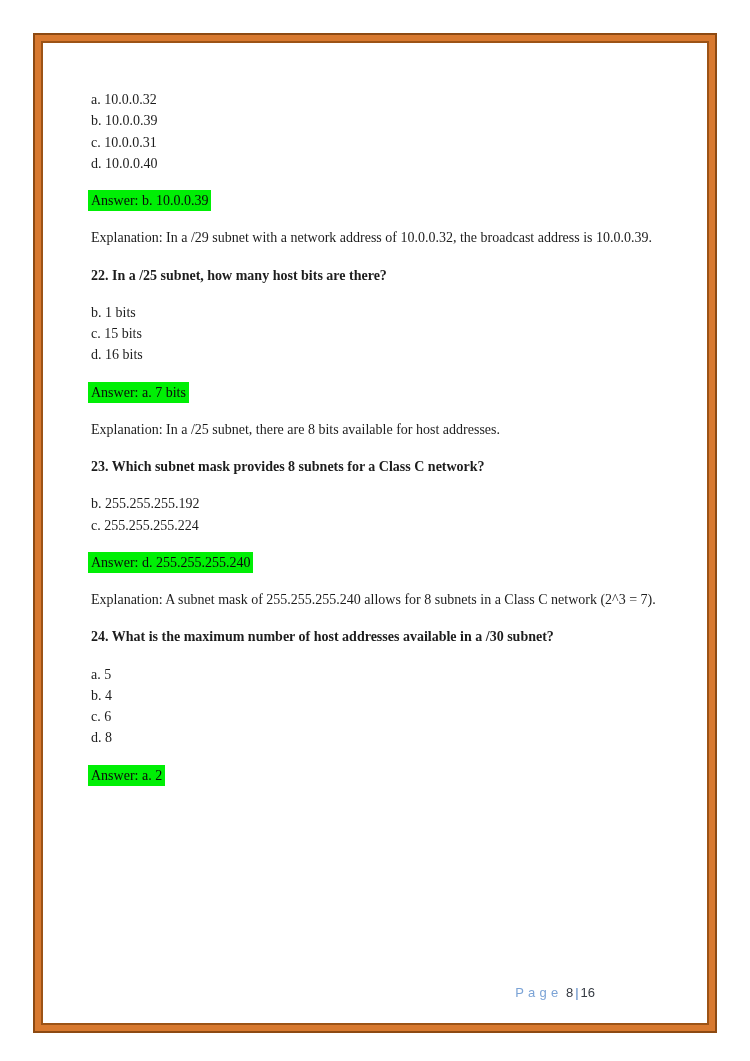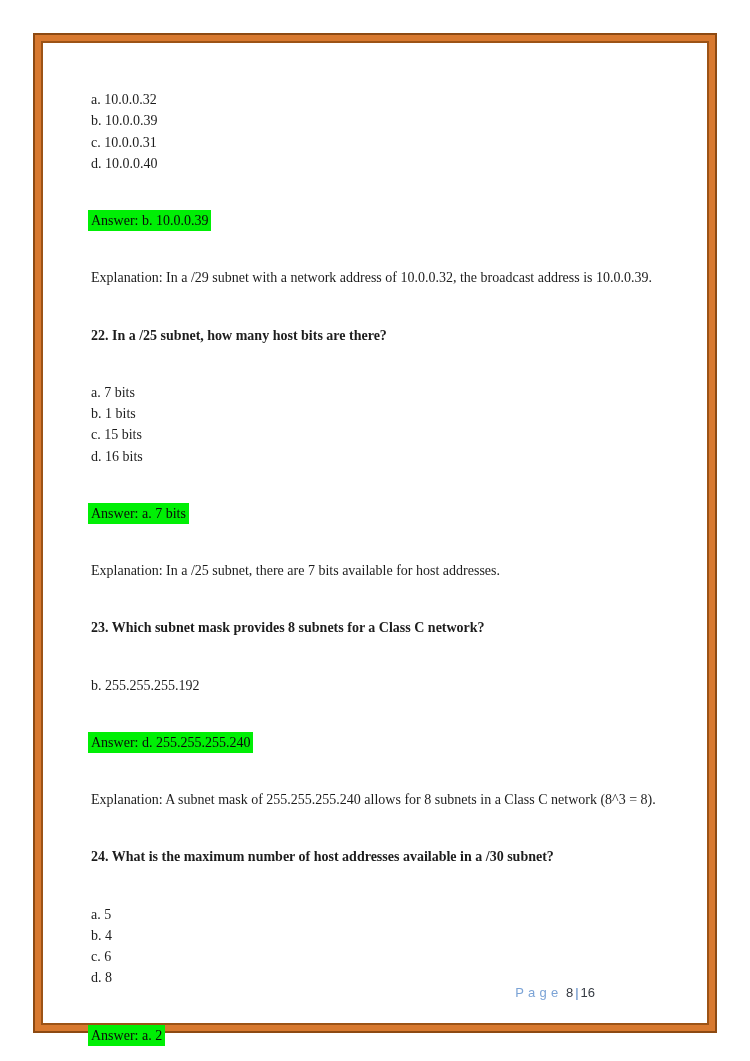--- a/index.html
+++ b/index.html
@@ -30,21 +30,21 @@
   }
   .content {
     position: absolute;
     left: 91px;
     top: 89px;
     width: 592px;
     font-size: 14px;
     line-height: 21.25px;
     font-family: Liberation Serif, serif;
   }
-  .block + .block { margin-top: 36px; }
+  .block + .block { margin-top: 16px; }
   .heading { font-weight: 700; }
   .option-line { white-space: nowrap; }
   .answer-line .hl {
     display: inline-block;
     background: var(--highlight-green, #00ef05);
     padding: 0 3px;
     margin-left: -3px;
     color: #0b0b0b;
   }
   .page-footer {
@@ -79,43 +79,43 @@
 
   <div class="block answer-line">
     <span class="hl">Answer: b. 10.0.0.39</span>
   </div>
 
   <div class="block explanation">Explanation: In a /29 subnet with a network address of 10.0.0.32, the broadcast address is 10.0.0.39.</div>
 
   <div class="block heading">22. In a /25 subnet, how many host bits are there?</div>
 
   <div class="block options">
-    <div class="option-line">a. 7 bits</div>
     <div class="option-line">b. 1 bits</div>
     <div class="option-line">c. 15 bits</div>
     <div class="option-line">d. 16 bits</div>
   </div>
 
   <div class="block answer-line">
     <span class="hl">Answer: a. 7 bits</span>
   </div>
 
-  <div class="block explanation">Explanation: In a /25 subnet, there are 7 bits available for host addresses.</div>
+  <div class="block explanation">Explanation: In a /25 subnet, there are 8 bits available for host addresses.</div>
 
   <div class="block heading">23. Which subnet mask provides 8 subnets for a Class C network?</div>
 
   <div class="block options">
     <div class="option-line">b. 255.255.255.192</div>
+    <div class="option-line">c. 255.255.255.224</div>
   </div>
 
   <div class="block answer-line">
     <span class="hl">Answer: d. 255.255.255.240</span>
   </div>
 
-  <div class="block explanation">Explanation: A subnet mask of 255.255.255.240 allows for 8 subnets in a Class C network (8^3 = 8).</div>
+  <div class="block explanation">Explanation: A subnet mask of 255.255.255.240 allows for 8 subnets in a Class C network (2^3 = 7).</div>
 
   <div class="block heading">24. What is the maximum number of host addresses available in a /30 subnet?</div>
 
   <div class="block options">
     <div class="option-line">a. 5</div>
     <div class="option-line">b. 4</div>
     <div class="option-line">c. 6</div>
     <div class="option-line">d. 8</div>
   </div>
 

